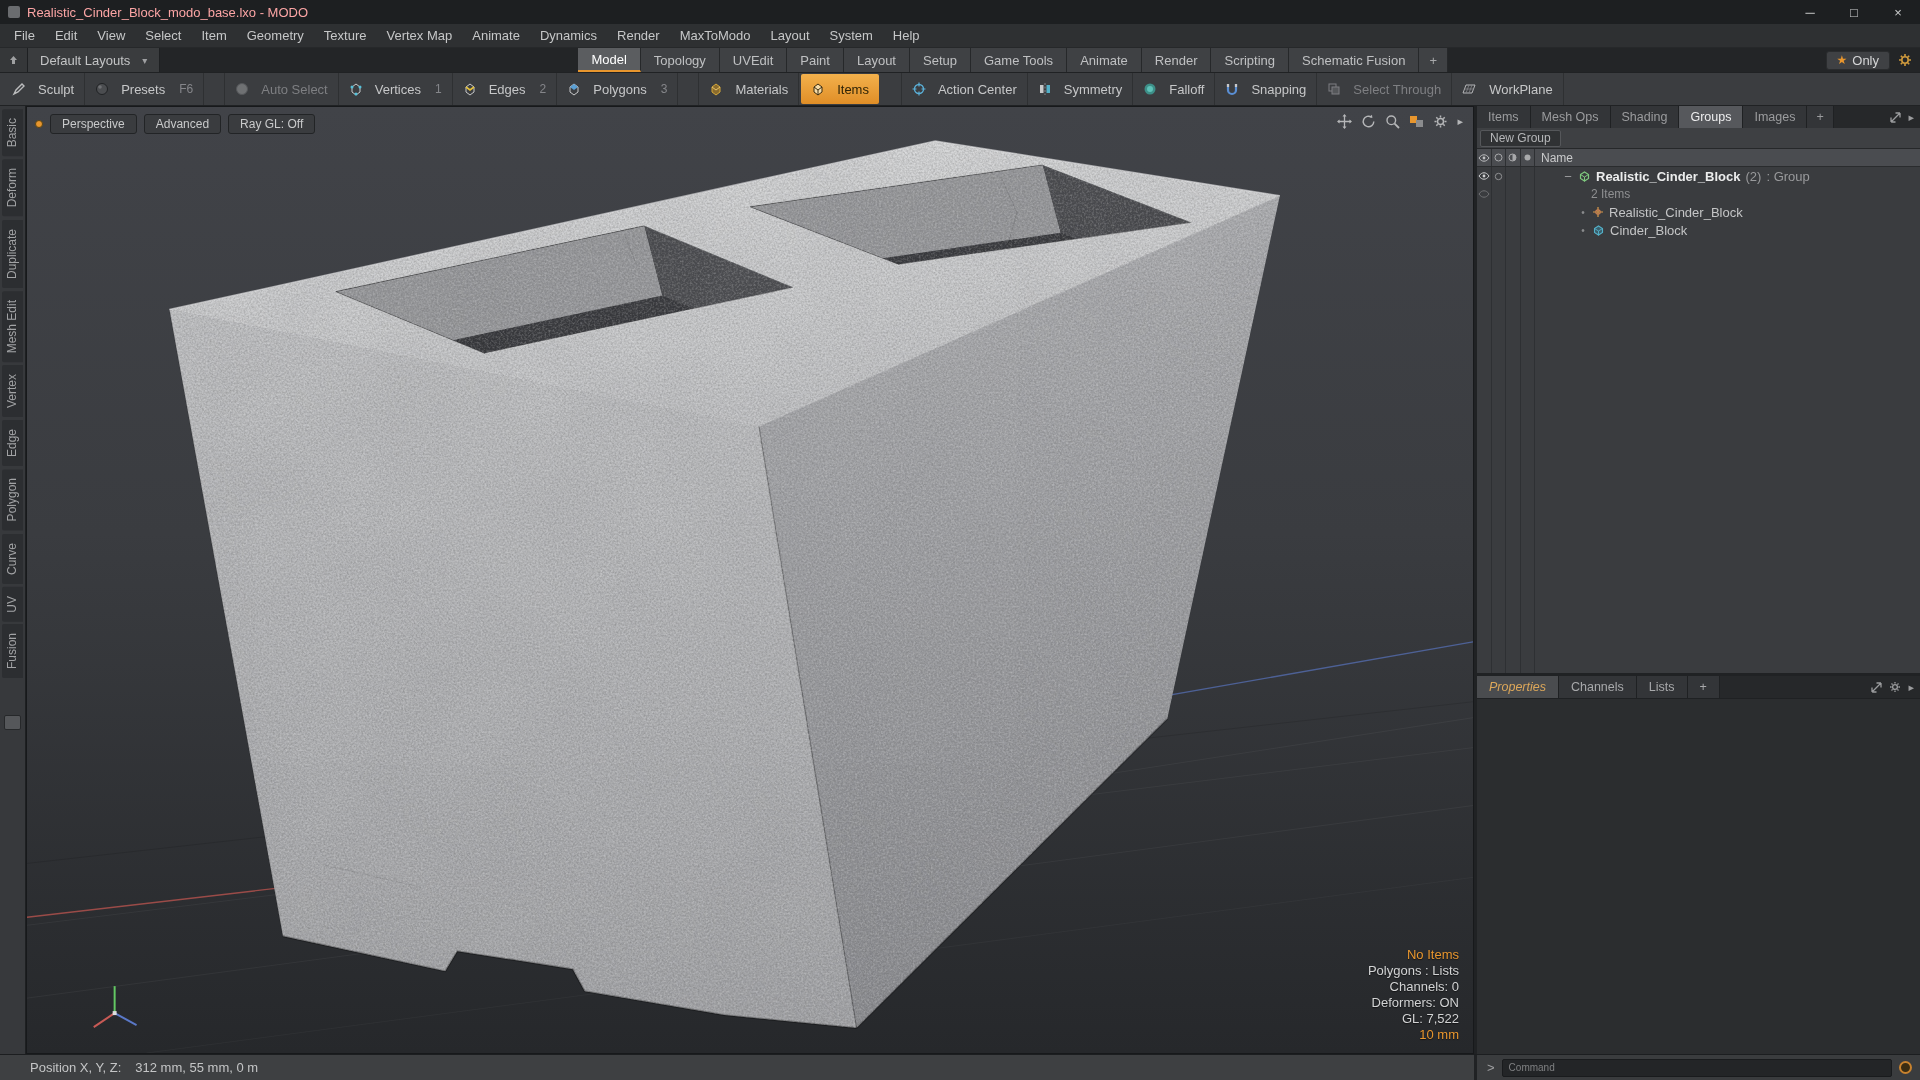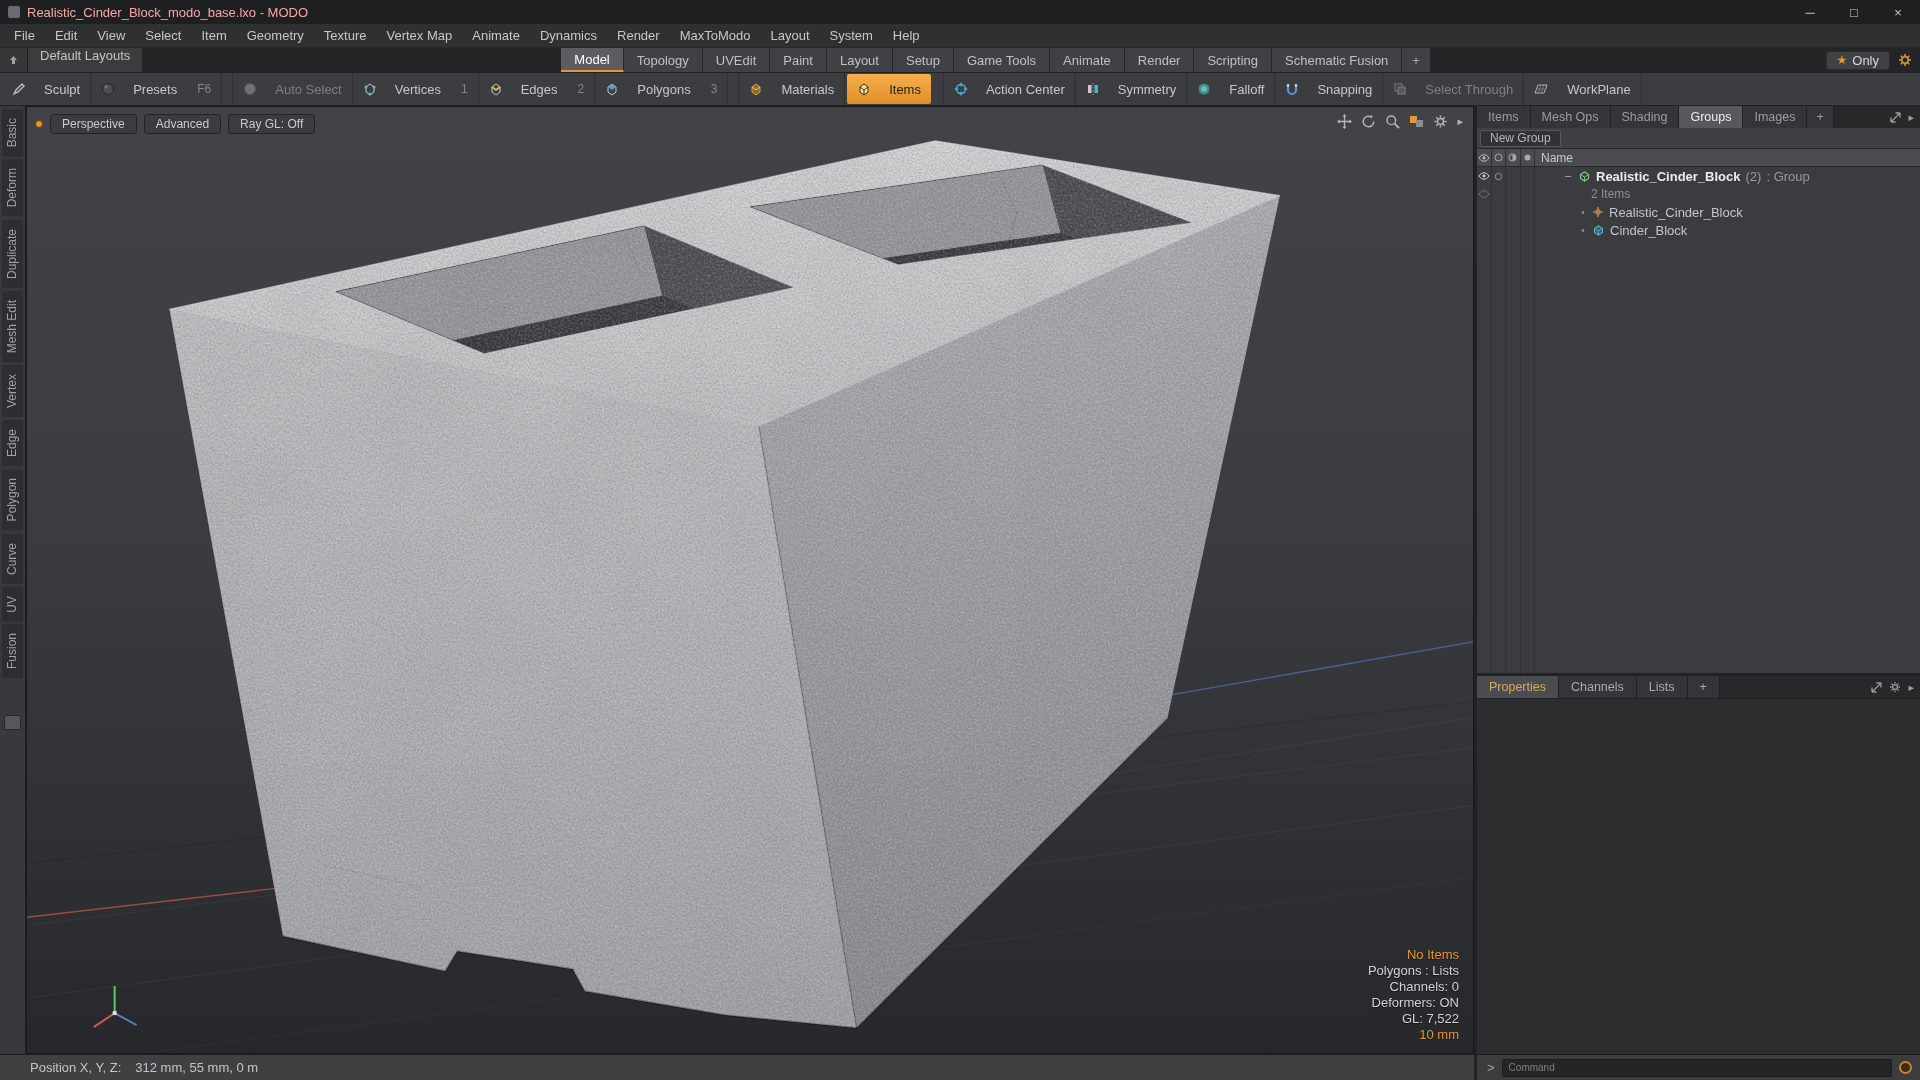--- a/index.html
+++ b/index.html
@@ -18,36 +18,36 @@
   .wincontrols { margin-left:auto; display:flex; height:100%; }
   .winbtn { width:44px; display:flex; align-items:center; justify-content:center; color:#cccdce; font-size:13px; cursor:default; }
 
   
   .menubar { height:24px; background:#2e3032; display:flex; align-items:center; padding-left:4px; flex:none; border-bottom:1px solid #26282a; }
   .menu-item { padding:0 10px; color:#c6c7c8; line-height:23px; }
 
   
   .tabrow { height:24px; background:#232527; display:flex; align-items:stretch; flex:none; }
   .pinbox { width:28px; display:flex; align-items:center; justify-content:center; background:#353739; border-right:1px solid #1e2022; color:#9fa0a2; font-size:10px; }
-  .layout-switcher { display:flex; align-items:center; gap:20px; background:#3a3c3e; padding:0 12px; color:#c4c5c6; border-right:1px solid #1e2022;flex-direction:column; }
+  .layout-switcher { display:flex; align-items:center; gap:12px; background:#3a3c3e; padding:0 12px; color:#c4c5c6; border-right:1px solid #1e2022; }
   .layout-switcher .arrow { font-size:10px; color:#9fa0a2; }
   .layout-tabs { display:flex; margin-left:418px; }
   .ltab { padding:0 13px; display:flex; align-items:center; background:#3f4144; color:#bfc0c2; border-right:1px solid #26282a; }
   .ltab.active { background:#5b5d60; color:#ffffff; border-bottom:2px solid var(--accent,#e8962e); }
   .ltab.plus { padding:0 10px; color:#a8a9ab; }
   .tabrow-right { margin-left:auto; display:flex; align-items:center; gap:8px; padding-right:8px; }
   .only-btn { display:flex; align-items:center; gap:5px; background:#3f4144; border:1px solid #2a2c2e; border-radius:3px; padding:1px 10px; color:#d5d6d7; }
   .only-btn .star { color:var(--accent,#e8962e); font-size:12px; }
 
   
   .toolbar { height:34px; background:#3b3d40; border-top:1px solid #202224; border-bottom:1px solid #202224; display:flex; align-items:center; padding-left:2px; flex:none; }
-  .tbtn { height:100%; display:flex; align-items:center; gap:18px; padding:0 10px; color:#c6c7c8; border-right:1px solid #2e3032; white-space:nowrap; }
+  .tbtn { height:100%; display:flex; align-items:center; gap:12px; padding:0 10px; color:#c6c7c8; border-right:1px solid #2e3032; white-space:nowrap; }
   .tbtn .key { color:#85868a; font-size:12px; margin-left:2px; }
   .tbtn.disabled { color:#7e7f82; }
-  .tbtn.grp { margin-left:10px; border-left:1px solid #2e3032; }
+  .tbtn.grp { margin-left:20px; border-left:1px solid #2e3032; }
   .tbtn.items-active { background:linear-gradient(#f3b14c,#e08e27); color:#2e2307; margin:0 2px; border-radius:2px; border-right:none; height:30px; }
   .ticon { flex:none; display:block; }
 
   
   .main { flex:1; display:flex; min-height:0; }
 
   
   .left-rail { width:26px; background:#37393c; display:flex; flex-direction:column; align-items:center; padding-top:3px; gap:3px; flex:none; border-right:1px solid #1e2022; }
   .rail-tab { writing-mode:vertical-rl; transform:rotate(180deg); background:#2c2e31; color:#a2a3a5; font-size:12px; padding:9px 3px; width:21px; border-radius:0 2px 2px 0; text-align:center; }
   .rail-gadget { margin-top:34px; width:17px; height:15px; background:#55575a; border-radius:2px; border:1px solid #26282a; }
@@ -84,21 +84,21 @@
   .trow .cell { width:14.5px; display:flex; align-items:center; justify-content:center; }
   .trow .body { display:flex; align-items:center; gap:5px; }
   .trow .collapse { color:#9fa0a2; width:10px; text-align:center; }
   .trow .bullet { color:#8a8b8d; width:8px; text-align:center; font-size:10px; }
   .gname { color:#eceded; font-weight:bold; }
   .gmeta { color:#999a9c; }
   .subitems { color:#8f9092; font-size:12px; }
   .splitter { height:3px; background:#202224; flex:none; }
   .props-tabs { height:22px; background:#26282a; display:flex; align-items:stretch; flex:none; }
   .props-tab { padding:0 12px; display:flex; align-items:center; background:#333538; color:#a8a9ab; font-size:12.5px; border-right:1px solid #1f2123; }
-  .props-tab.active { background:#4a4c4f; color:#dca75a; }
+  .props-tab.active { background:#4a4c4f; color:#dca75a;font-style:italic; }
   .props-body { flex:1; background:#2b2d2f; border-top:1px solid #1f2123; }
 
   
   .statusbar { height:26px; display:flex; flex:none; border-top:1px solid #1c1e20; }
   .status-left { flex:1; background:#3e4042; display:flex; align-items:center; padding-left:30px; gap:14px; color:#c4c5c6; }
   .status-right { width:446px; background:#3a3c3e; display:flex; align-items:center; gap:7px; padding:0 8px 0 10px; border-left:3px solid #202224; }
   .cmd-prompt { color:#9fa0a2; }
   .cmd-input { flex:1; height:18px; background:#232527; border:1px solid #191b1d; border-radius:2px; color:#7f8082; font-size:10px; line-height:16px; padding:0 6px; }
   .cmd-circle { width:13px; height:13px; border-radius:50%; border:2px solid #c8822e; background:#3a2c12; flex:none; }
 

